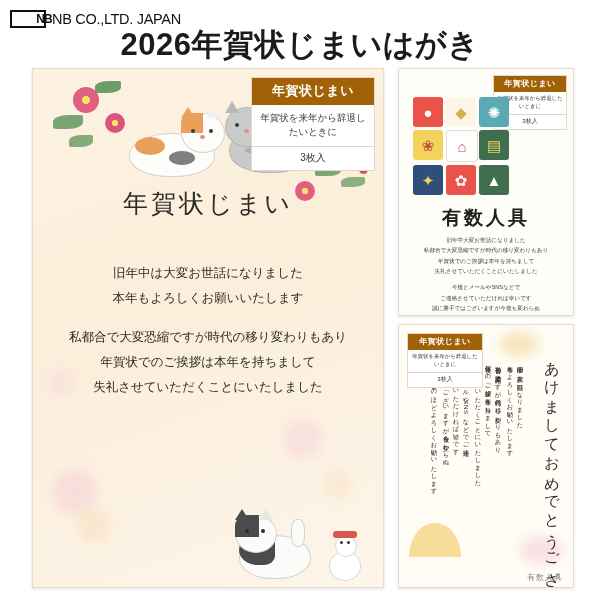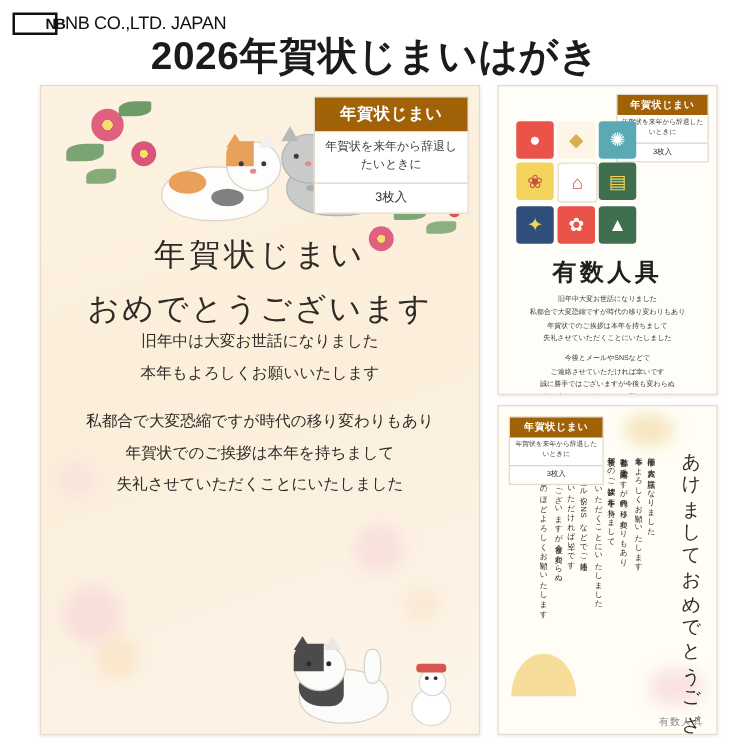--- a/index.html
+++ b/index.html
@@ -381,21 +381,20 @@
       </div>
 
       <div class="label-box">
         <div class="label-title">年賀状じまい</div>
         <div class="label-desc">年賀状を来年から辞退したいときに</div>
         <div class="label-count">3枚入</div>
       </div>
 
       <div class="greeting">
         <div class="l1">年賀状じまい</div>
-        <div class="l2">おめでとうございます</div>
       </div>
 
       <div class="body-text">
         <div class="para">
           <div>旧年中は大変お世話になりました</div>
           <div>本年もよろしくお願いいたします</div>
         </div>
         <div class="para">
           <div>私都合で大変恐縮ですが時代の移り変わりもあり</div>
           <div>年賀状でのご挨拶は本年を持ちまして</div>

